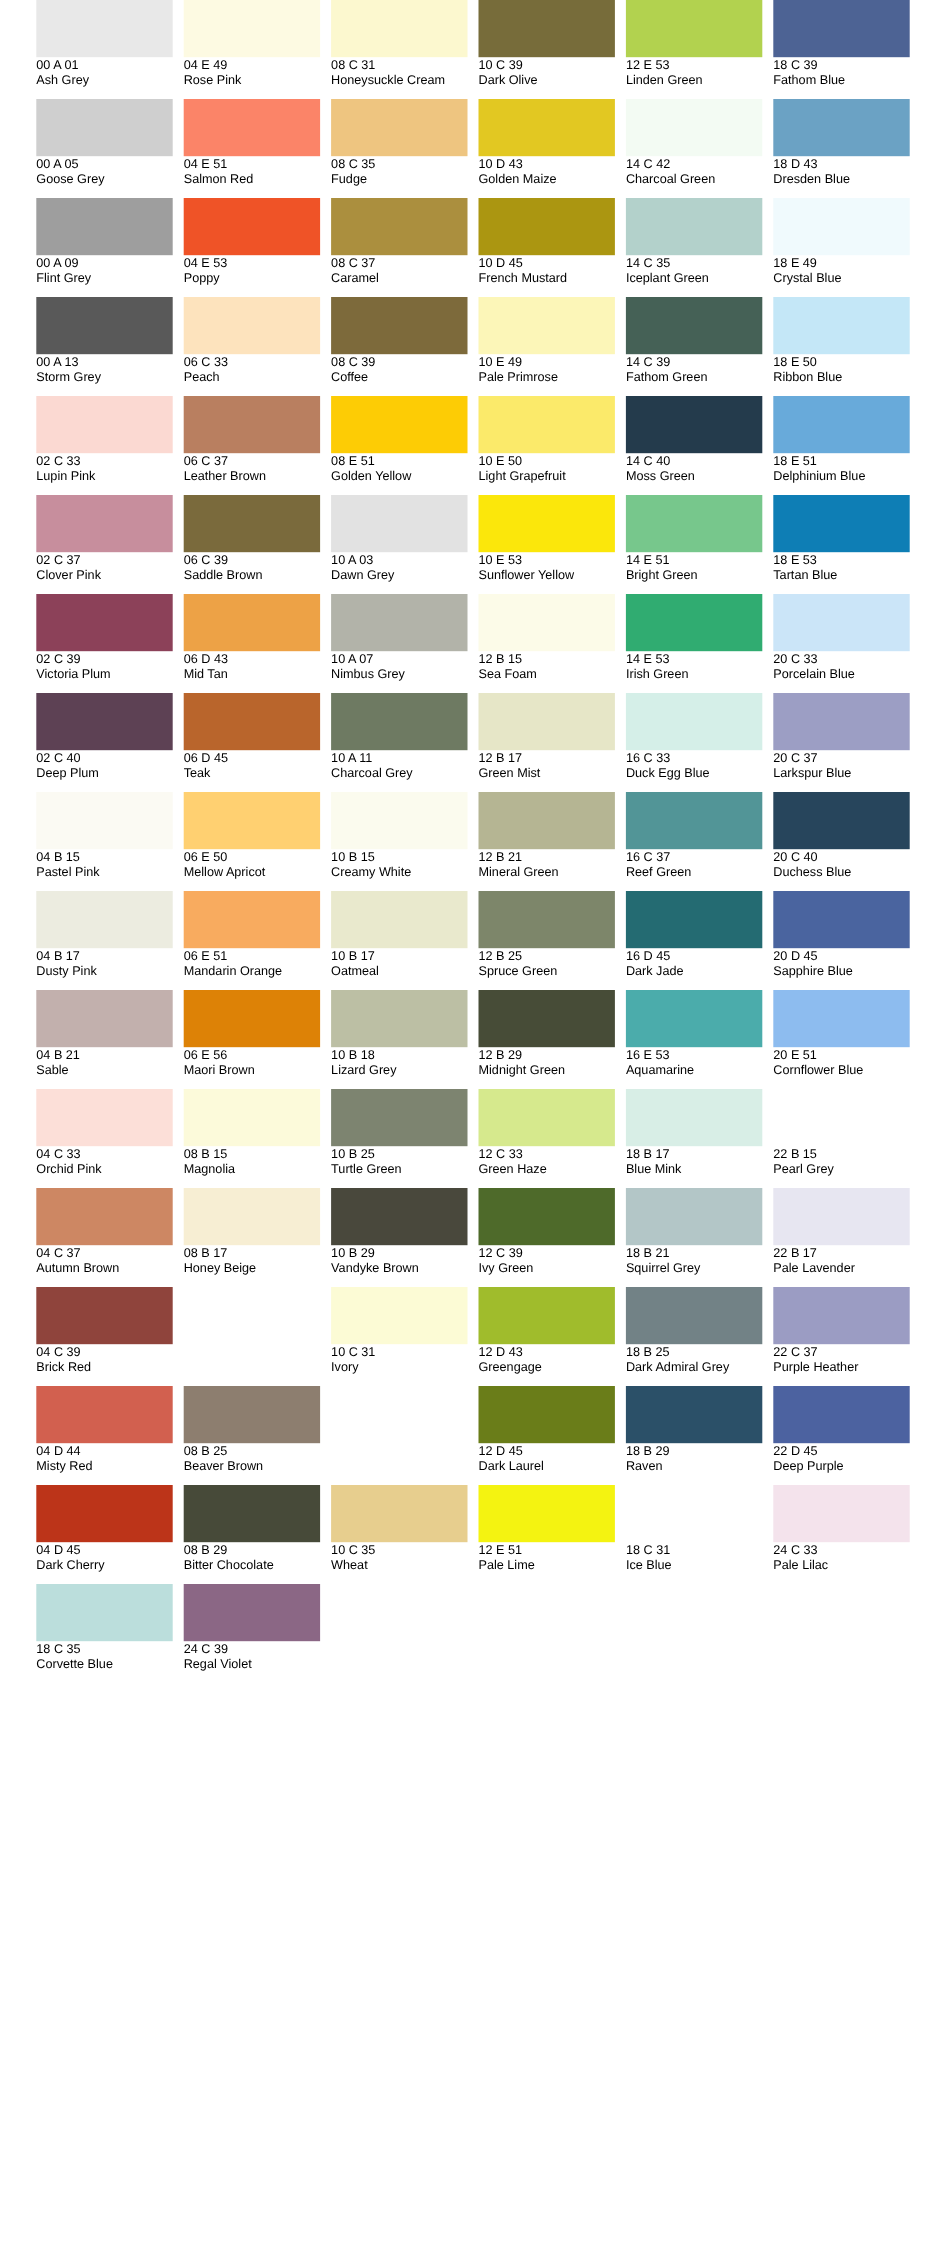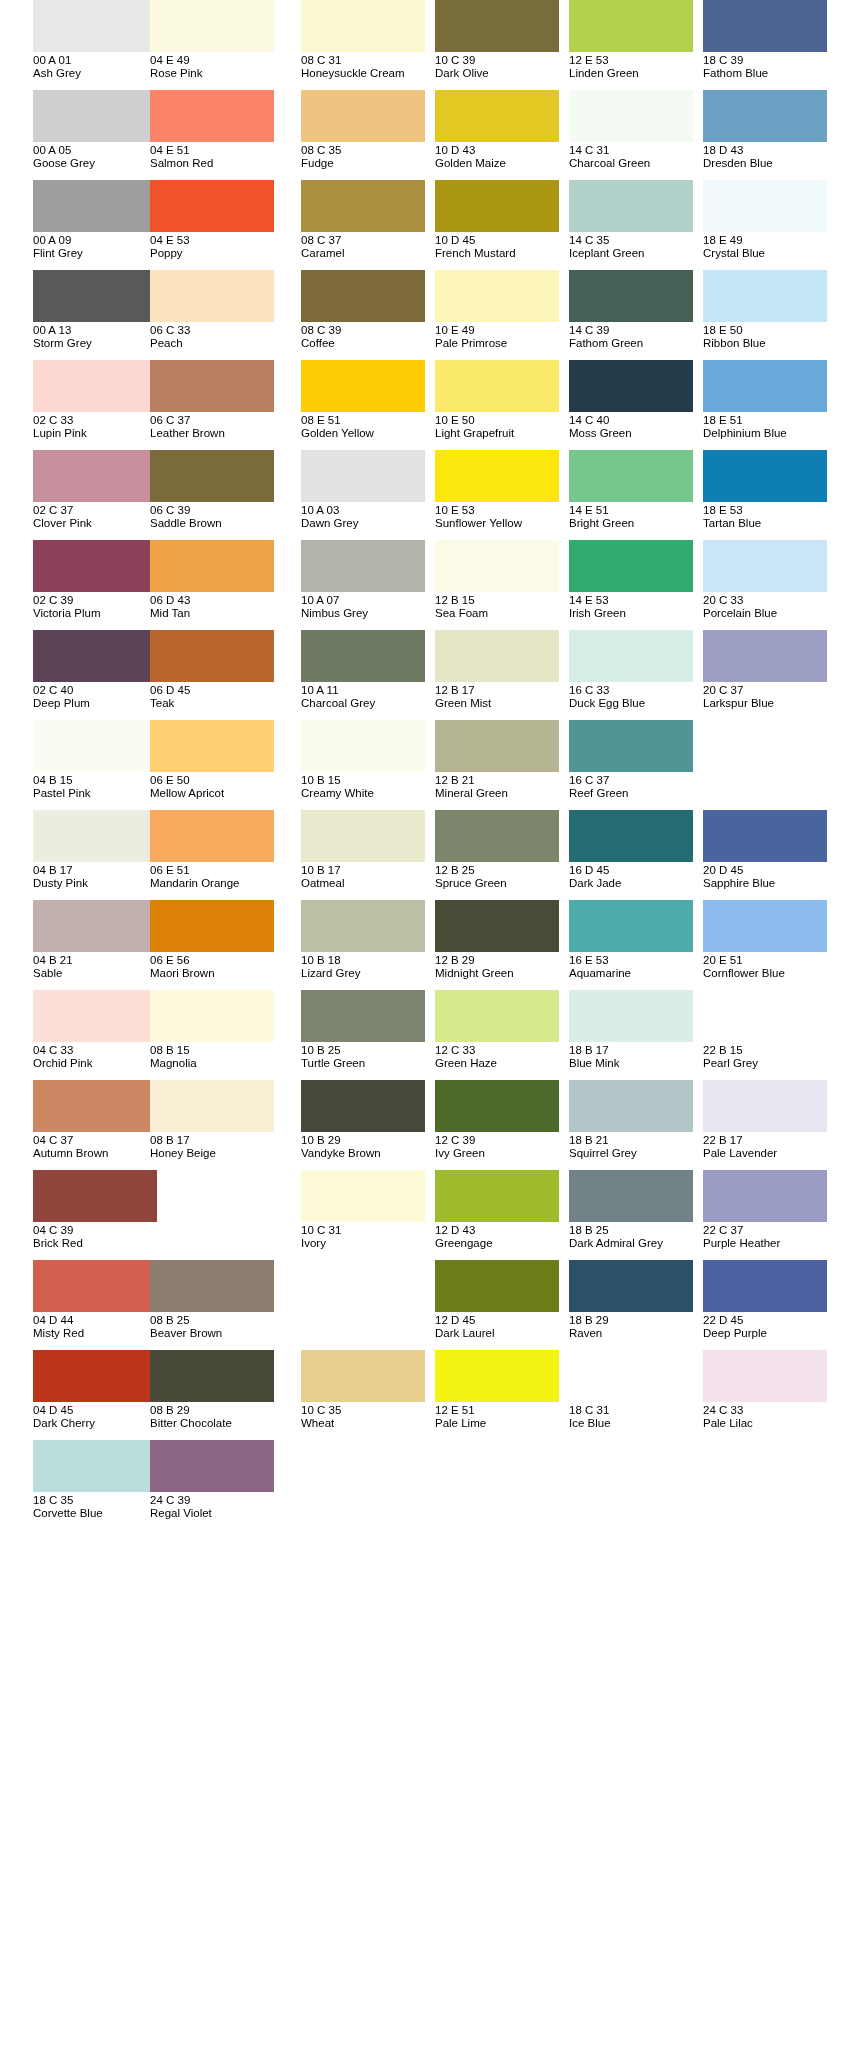--- a/index.html
+++ b/index.html
@@ -49,21 +49,21 @@
   }
   .swatch-code {
     display: block;
     white-space: nowrap;
   }
   .swatch-name {
     display: block;
   }
   
   .col-0 { left: 33px; }
-  .col-1 { left: 150px; }
+  .col-1 { left: 167px; }
   .col-2 { left: 301px; }
   .col-3 { left: 435px; }
   .col-4 { left: 569px; }
   .col-5 { left: 703px; }
 </style>
 </head>
 <body>
 
 <div id="chart">
     <div class="swatch-row">
@@ -135,21 +135,21 @@
       <div class="swatch-cell col-3">
         <div class="swatch-chip" style="background-color: rgb(226, 200, 34);"></div>
         <div class="swatch-caption">
           <span class="swatch-code">10 D 43</span>
           <span class="swatch-name">Golden Maize</span>
         </div>
       </div>
       <div class="swatch-cell col-4">
         <div class="swatch-chip" style="background-color: rgb(243, 251, 243);"></div>
         <div class="swatch-caption">
-          <span class="swatch-code">14 C 31</span>
+          <span class="swatch-code">14 C 42</span>
           <span class="swatch-name">Charcoal Green</span>
         </div>
       </div>
       <div class="swatch-cell col-5">
         <div class="swatch-chip" style="background-color: rgb(107, 162, 196);"></div>
         <div class="swatch-caption">
           <span class="swatch-code">18 D 43</span>
           <span class="swatch-name">Dresden Blue</span>
         </div>
       </div>
@@ -445,20 +445,27 @@
         <div class="swatch-caption">
           <span class="swatch-code">12 B 21</span>
           <span class="swatch-name">Mineral Green</span>
         </div>
       </div>
       <div class="swatch-cell col-4">
         <div class="swatch-chip" style="background-color: rgb(82, 149, 151);"></div>
         <div class="swatch-caption">
           <span class="swatch-code">16 C 37</span>
           <span class="swatch-name">Reef Green</span>
+        </div>
+      </div>
+      <div class="swatch-cell col-5">
+        <div class="swatch-chip" style="background-color: rgb(39, 69, 92);"></div>
+        <div class="swatch-caption">
+          <span class="swatch-code">20 C 40</span>
+          <span class="swatch-name">Duchess Blue</span>
         </div>
       </div>
     </div>
     <div class="swatch-row">
       <div class="swatch-cell col-0">
         <div class="swatch-chip" style="background-color: rgb(236, 236, 224);"></div>
         <div class="swatch-caption">
           <span class="swatch-code">04 B 17</span>
           <span class="swatch-name">Dusty Pink</span>
         </div>

